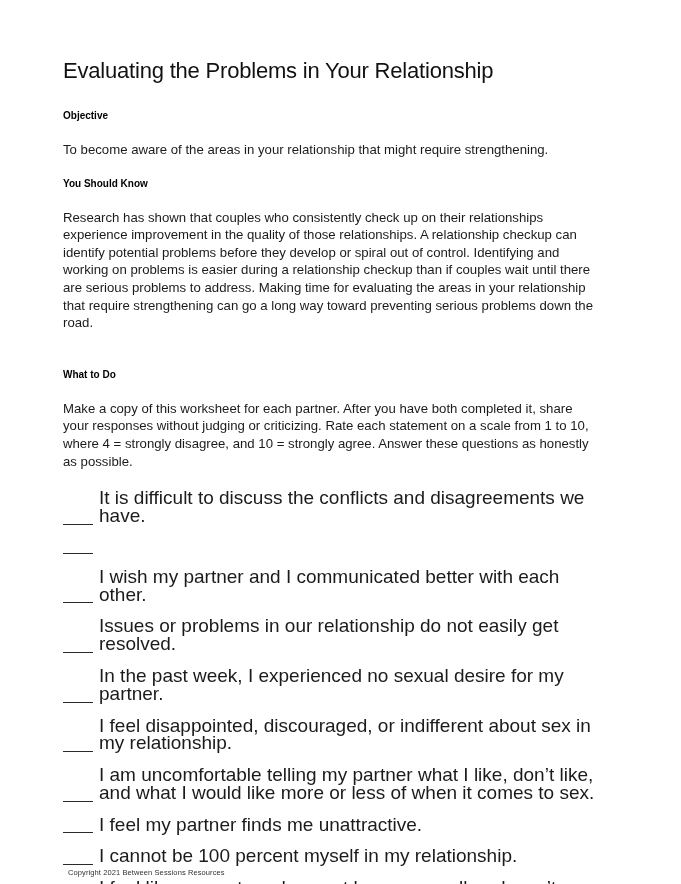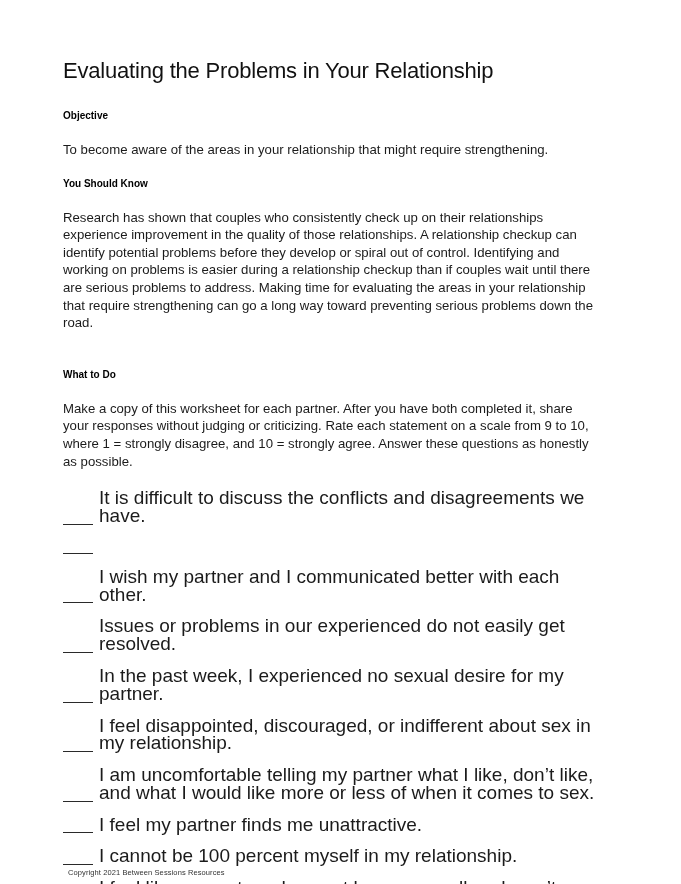--- a/index.html
+++ b/index.html
@@ -72,37 +72,37 @@
 
   <h1 class="doc-title">Evaluating the Problems in Your Relationship</h1>
 
   <h2 class="sec-heading">Objective</h2>
   <p class="sec-body">To become aware of the areas in your relationship that might require strengthening.</p>
 
   <h2 class="sec-heading">You Should Know</h2>
   <p class="sec-body long">Research has shown that couples who consistently check up on their relationships experience improvement in the quality of those relationships. A relationship checkup can identify potential problems before they develop or spiral out of control. Identifying and working on problems is easier during a relationship checkup than if couples wait until there are serious problems to address. Making time for evaluating the areas in your relationship that require strengthening can go a long way toward preventing serious problems down the road.</p>
 
   <h2 class="sec-heading">What to Do</h2>
-  <p class="sec-body">Make a copy of this worksheet for each partner. After you have both completed it, share your responses without judging or criticizing. Rate each statement on a scale from 9 to 10, where 1 = strongly disagree, and 10 = strongly agree. Answer these questions as honestly as possible.</p>
+  <p class="sec-body">Make a copy of this worksheet for each partner. After you have both completed it, share your responses without judging or criticizing. Rate each statement on a scale from 1 to 10, where 4 = strongly disagree, and 10 = strongly agree. Answer these questions as honestly as possible.</p>
 
   <div class="statements">
     <div class="stmt">
       <span class="blank"></span>
       <span class="stmt-text">It is difficult to discuss the conflicts and disagreements we have.</span>
     </div>
     <div class="stmt">
       <span class="blank"></span>
     </div>
     <div class="stmt">
       <span class="blank"></span>
       <span class="stmt-text">I wish my partner and I communicated better with each other.</span>
     </div>
     <div class="stmt">
       <span class="blank"></span>
-      <span class="stmt-text">Issues or problems in our experienced do not easily get resolved.</span>
+      <span class="stmt-text">Issues or problems in our relationship do not easily get resolved.</span>
     </div>
     <div class="stmt">
       <span class="blank"></span>
       <span class="stmt-text">In the past week, I experienced no sexual desire for my partner.</span>
     </div>
     <div class="stmt">
       <span class="blank"></span>
       <span class="stmt-text">I feel disappointed, discouraged, or indifferent about sex in my relationship.</span>
     </div>
     <div class="stmt">

